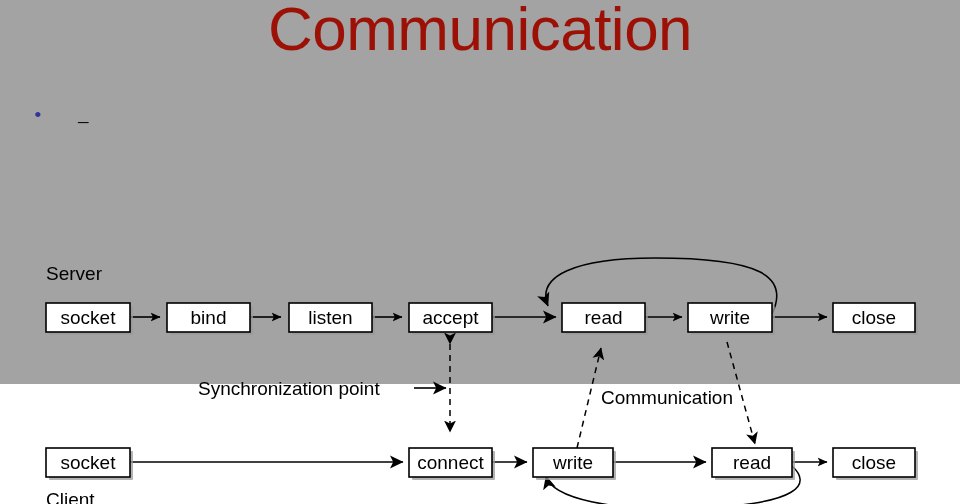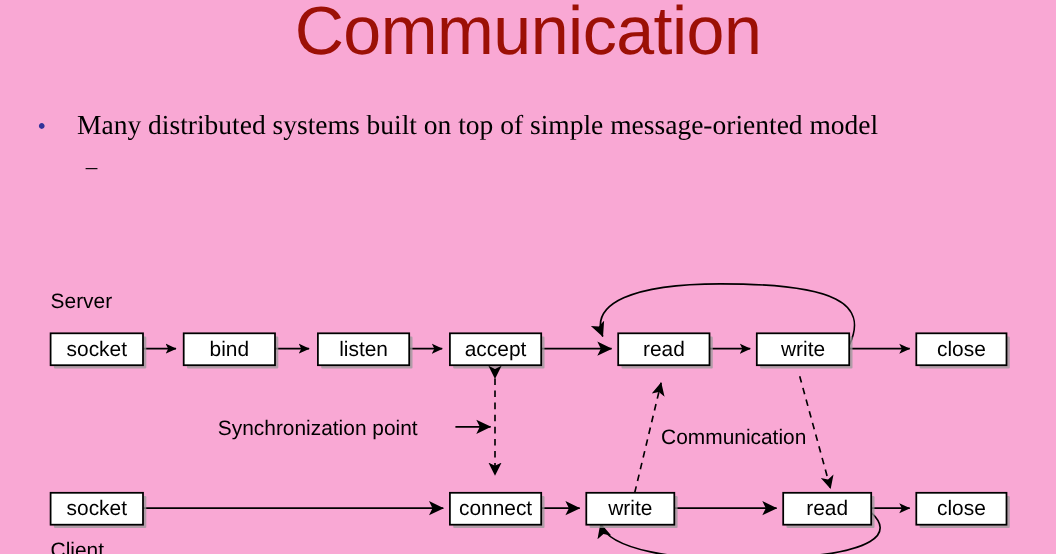--- a/index.html
+++ b/index.html
@@ -12,22 +12,22 @@
     height: 504px;
     overflow: hidden;
     font-family: "Liberation Serif", serif;
     position: relative;
   }
 
   #slide {
     position: absolute;
     left: 0; top: 0;
     width: 960px;
-    height: 504px;
-    background: #f9a8d4;
+    height: 384px;
+    background: #a3a3a3;
   }
 
   #slide-title {
     position: absolute;
     left: 0;
     top: -8px;
     width: 960px;
     text-align: center;
     color: #9C1006;
     font-family: "Liberation Sans", sans-serif;
@@ -139,21 +139,20 @@
 </head>
 <body>
 
 <div id="slide">
 
   <div id="slide-title">Communication</div>
 
   <div id="body-list">
     <div class="bullet-l1">
       <span class="marker">•</span>
-      <span>Many distributed systems built on top of simple message-oriented model</span>
     </div>
     <div class="bullet-l2">
       <span class="marker">–</span>
     </div>
   </div>
 
   <div id="diagram">
     <svg width="960" height="268" viewBox="0 0 960 268" xmlns="http://www.w3.org/2000/svg">
 
       <defs>

